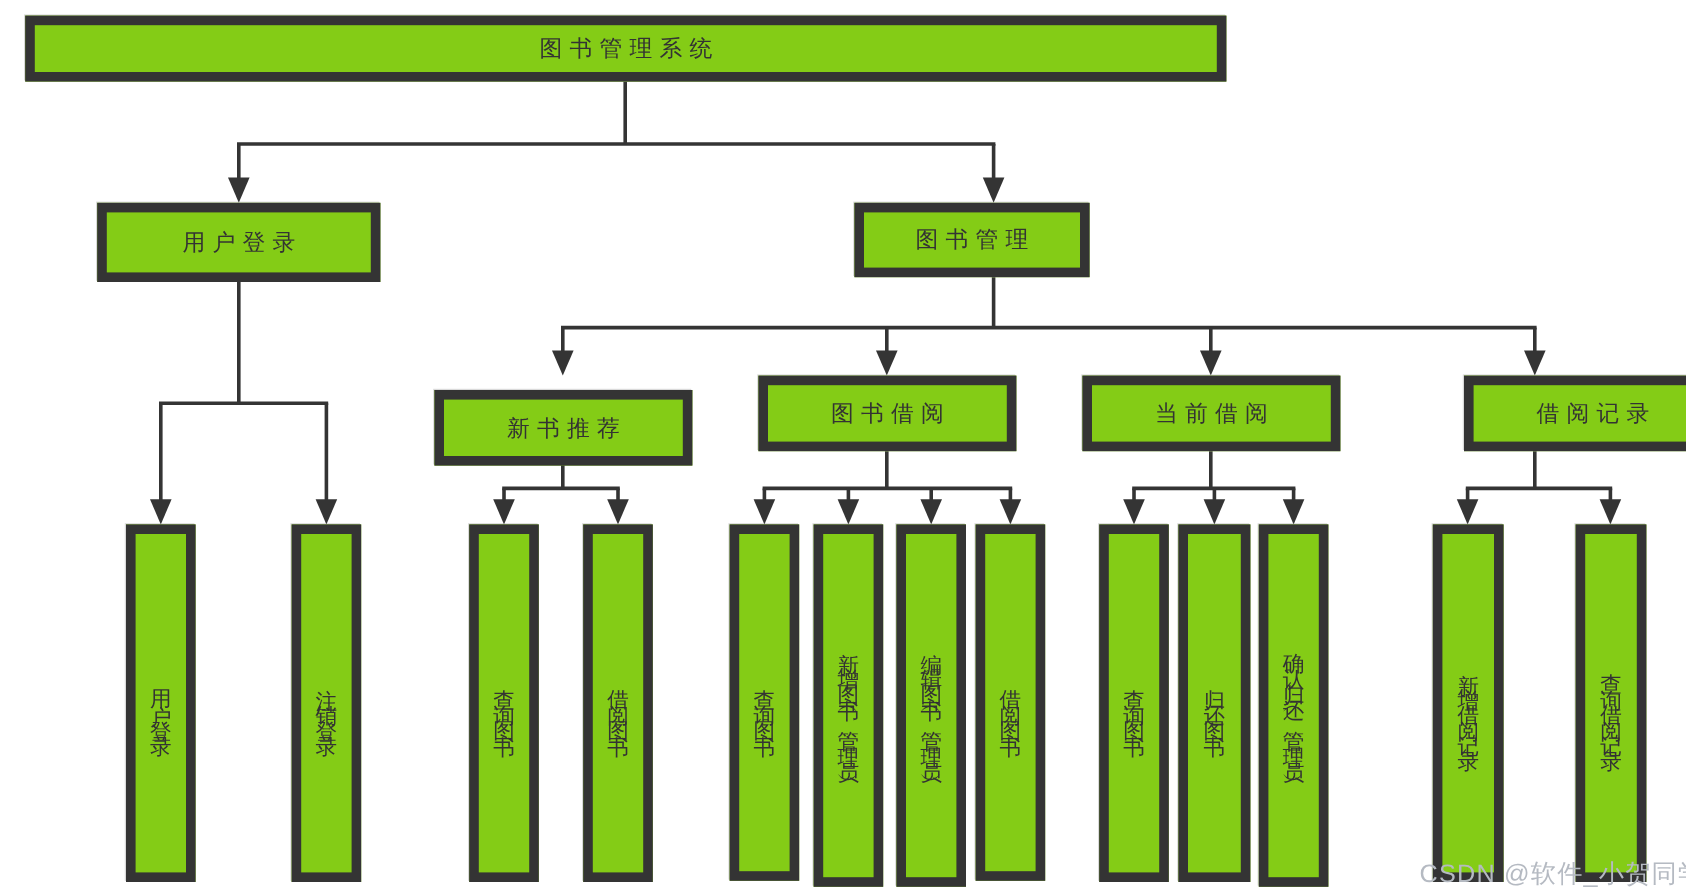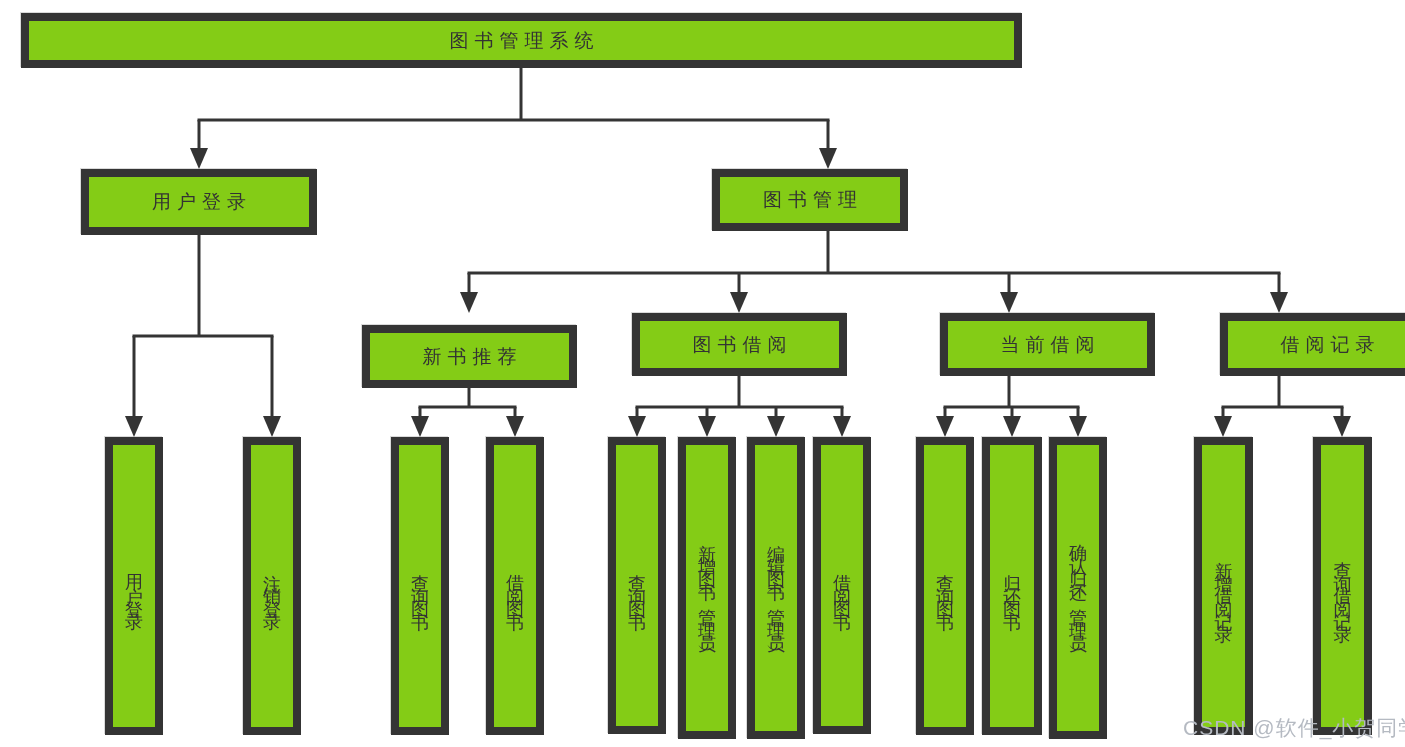--- a/index.html
+++ b/index.html
@@ -105,21 +105,21 @@
       <polygon points="1214,416 1232,416 1223,437" fill="#343434"></polygon>
       <line x1="1342" y1="407" x2="1342" y2="418" stroke="#343434" stroke-width="3"></line>
       <polygon points="1333,416 1351,416 1342,437" fill="#343434"></polygon>
     </svg>
   <div id="node-layer">
       <div class="node" style="left: 21px; top: 13px; width: 1001px; height: 55px; border-color: rgb(52, 52, 52); color: rgb(51, 51, 51);">图书管理系统</div>
       <div class="node" style="left: 81px; top: 169px; width: 236px; height: 66px; border-color: rgb(52, 52, 52); color: rgb(51, 51, 51);">用户登录</div>
       <div class="node" style="left: 712px; top: 169px; width: 196px; height: 62px; border-color: rgb(52, 52, 52); color: rgb(51, 51, 51);">图书管理</div>
       <div class="node" style="left: 362px; top: 325px; width: 215px; height: 63px; border-color: rgb(52, 52, 52); color: rgb(51, 51, 51);">新书推荐</div>
       <div class="node" style="left: 632px; top: 313px; width: 215px; height: 63px; border-color: rgb(52, 52, 52); color: rgb(51, 51, 51);">图书借阅</div>
-      <div class="node" style="left: 940px; top: 313px; width: 215px; height: 63px; border-color: rgb(52, 52, 52); color: rgb(51, 51, 51);">当前借阅</div>
+      <div class="node" style="left: 902px; top: 313px; width: 215px; height: 63px; border-color: rgb(52, 52, 52); color: rgb(51, 51, 51);">当前借阅</div>
       <div class="node" style="left: 1172px; top: 313px; width: 215px; height: 63px; border-color: rgb(52, 52, 52); color: rgb(51, 51, 51); margin-left: 48px;">借阅记录</div>
       <div class="node vertical" style="left: 105px; top: 437px; width: 58px; height: 298px; border-color: rgb(52, 52, 52); color: rgb(51, 51, 51);">用户登录</div>
       <div class="node vertical" style="left: 243px; top: 437px; width: 58px; height: 298px; border-color: rgb(52, 52, 52); color: rgb(51, 51, 51);">注销登录</div>
       <div class="node vertical" style="left: 391px; top: 437px; width: 58px; height: 298px; border-color: rgb(52, 52, 52); color: rgb(51, 51, 51);">查询图书</div>
       <div class="node vertical" style="left: 486px; top: 437px; width: 58px; height: 298px; border-color: rgb(52, 52, 52); color: rgb(51, 51, 51);">借阅图书</div>
       <div class="node vertical" style="left: 608px; top: 437px; width: 58px; height: 297px; border-color: rgb(52, 52, 52); color: rgb(51, 51, 51);">查询图书</div>
       <div class="node vertical" style="left: 678px; top: 437px; width: 58px; height: 302px; border-color: rgb(52, 52, 52); color: rgb(51, 51, 51);">新增图书（管理员）</div>
       <div class="node vertical" style="left: 747px; top: 437px; width: 58px; height: 302px; border-color: rgb(52, 52, 52); color: rgb(51, 51, 51);">编辑图书（管理员）</div>
       <div class="node vertical" style="left: 813px; top: 437px; width: 58px; height: 297px; border-color: rgb(52, 52, 52); color: rgb(51, 51, 51);">借阅图书</div>
       <div class="node vertical" style="left: 916px; top: 437px; width: 58px; height: 298px; border-color: rgb(52, 52, 52); color: rgb(51, 51, 51);">查询图书</div>

